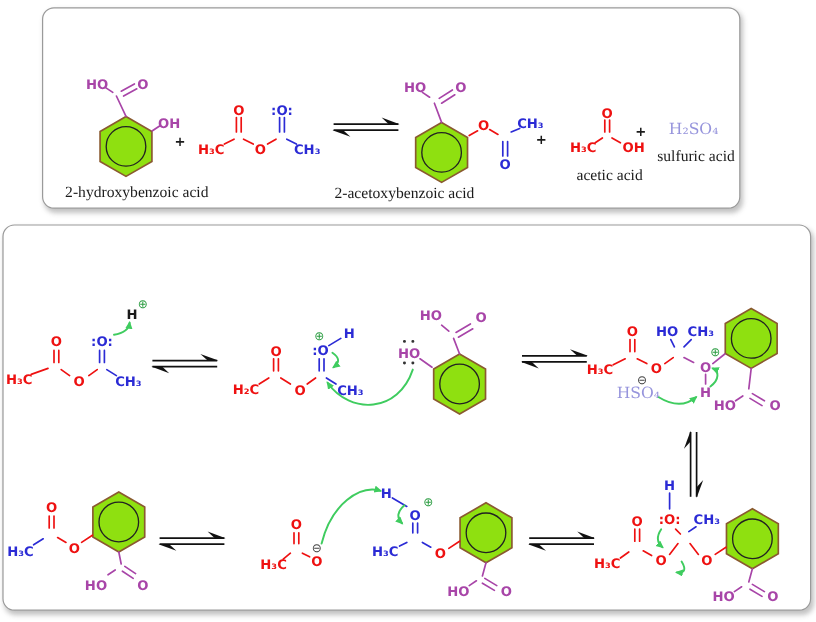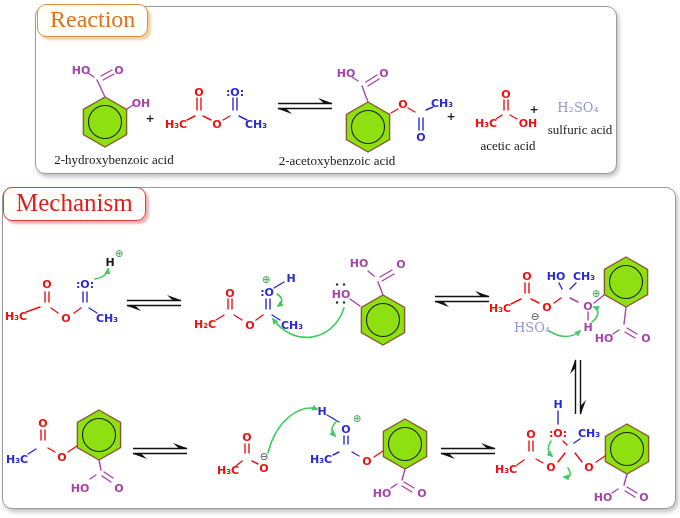--- a/index.html
+++ b/index.html
@@ -28,22 +28,20 @@
   .dots{stroke:#333;stroke-width:2.4;stroke-linecap:round;fill:none;}
   .garr{fill:none;stroke:#3fcc5f;stroke-width:1.6;stroke-linecap:round;}
 </style>
 </head>
 <body>
 
 <div id="stage">
 
   <div class="panel" id="reaction-panel"></div>
   <div class="panel" id="mechanism-panel"></div>
-  <div class="title-box" id="reaction-title">Reaction</div>
-  <div class="title-box" id="mechanism-title">Mechanism</div>
 
   <svg width="680" height="518" viewBox="0 0 680 518">
     <defs>
       <marker id="ga" markerWidth="8" markerHeight="8" refX="5" refY="3" orient="auto" markerUnits="userSpaceOnUse">
         <path d="M0,0 L6.5,3 L0,6 z" fill="#3fcc5f"></path>
       </marker>
       <g id="ring">
         <polygon points="0,-25 21.6,-12.5 21.6,12.5 0,25 -21.6,12.5 -21.6,-12.5" fill="#8fe010" stroke="#8a5a30" stroke-width="1.4"></polygon>
         <circle r="16.5" fill="none" stroke="#222" stroke-width="1.1"></circle>
       </g>

